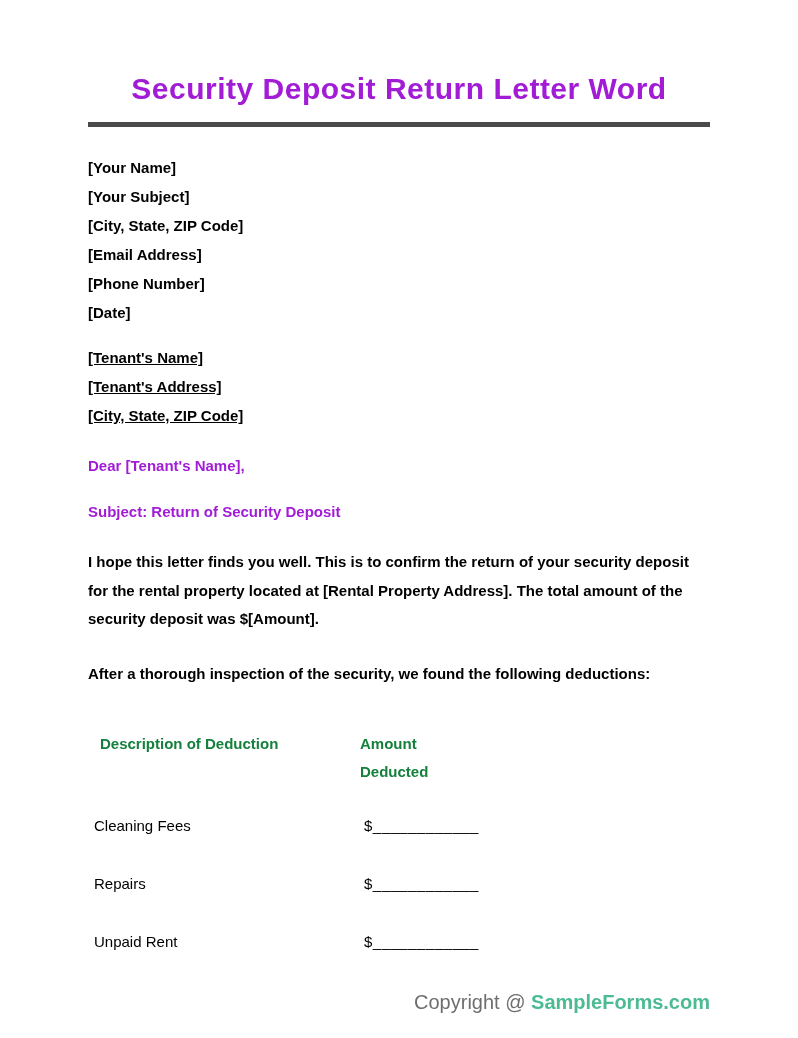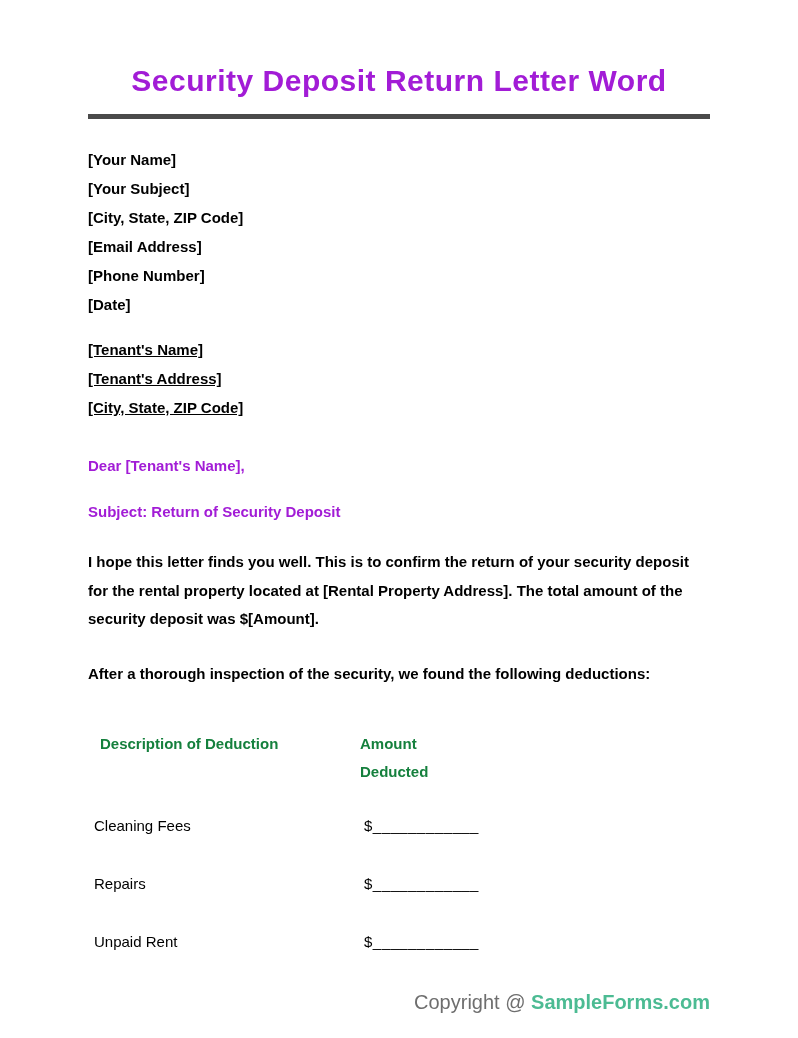--- a/index.html
+++ b/index.html
@@ -9,21 +9,21 @@
   }
   .page {
     position: relative;
     width: 798px;
     height: 1038px;
     background: #ffffff;
     font-family: "Liberation Sans", sans-serif;
     overflow: hidden;
   }
   .title {
-    margin: 0;
+    margin: 8px;
     padding-top: 64px;
     text-align: center;
     font-size: 30px;
     font-weight: bold;
     color: #a21cd6;
     letter-spacing: 0.5px;
   }
   .title-rule {
     width: 622px;
     height: 5px;
@@ -44,21 +44,21 @@
     margin: 0;
     line-height: 29px;
   }
   .sender-block { margin-top: 26px; }
   .tenant-block { margin-top: 16px; text-decoration: underline; }
   .salutation, .subject {
     color: #a21cd6;
     margin: 0;
     line-height: 20px;
   }
-  .salutation { margin-top: 34px; }
+  .salutation { margin-top: 26px; }
   .subject { margin-top: 26px; }
   .paragraph {
     margin: 0;
     margin-top: 26px;
     line-height: 28.5px;
     max-width: 616px;
   }
   .table {
     margin-top: 42px;
     margin-left: 6px;

